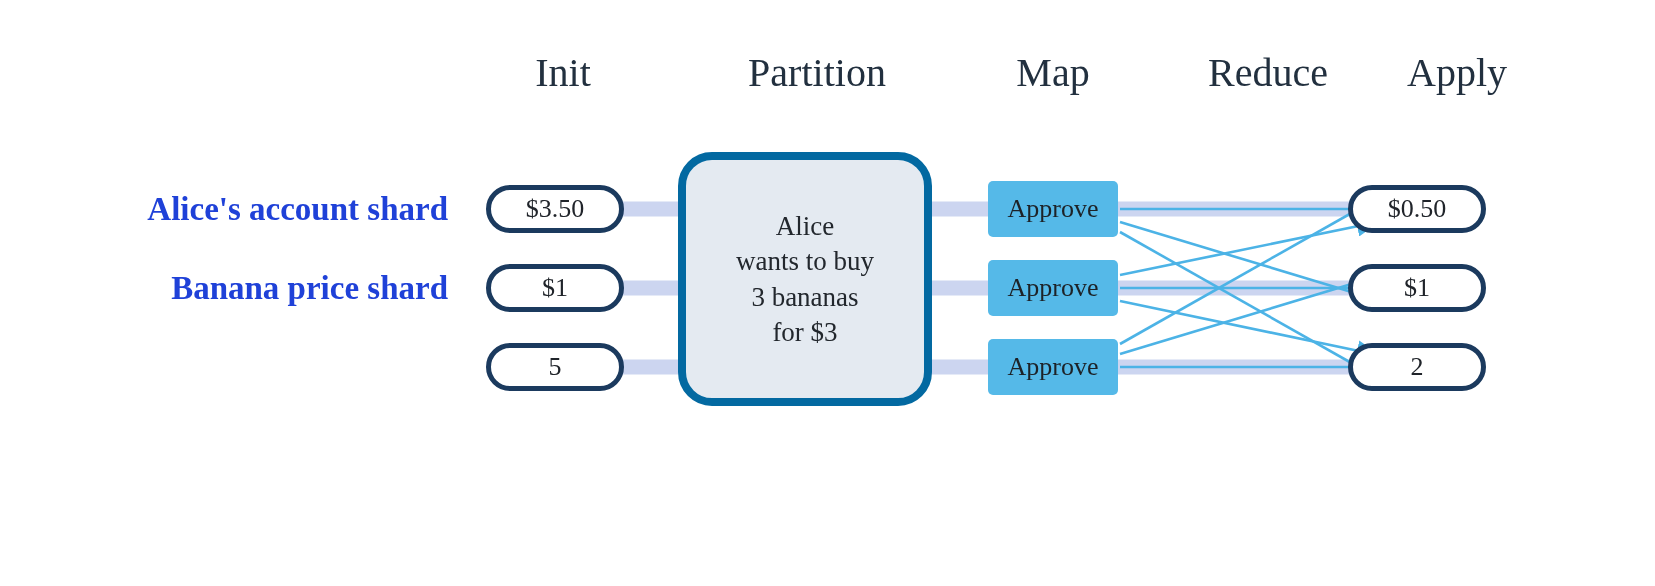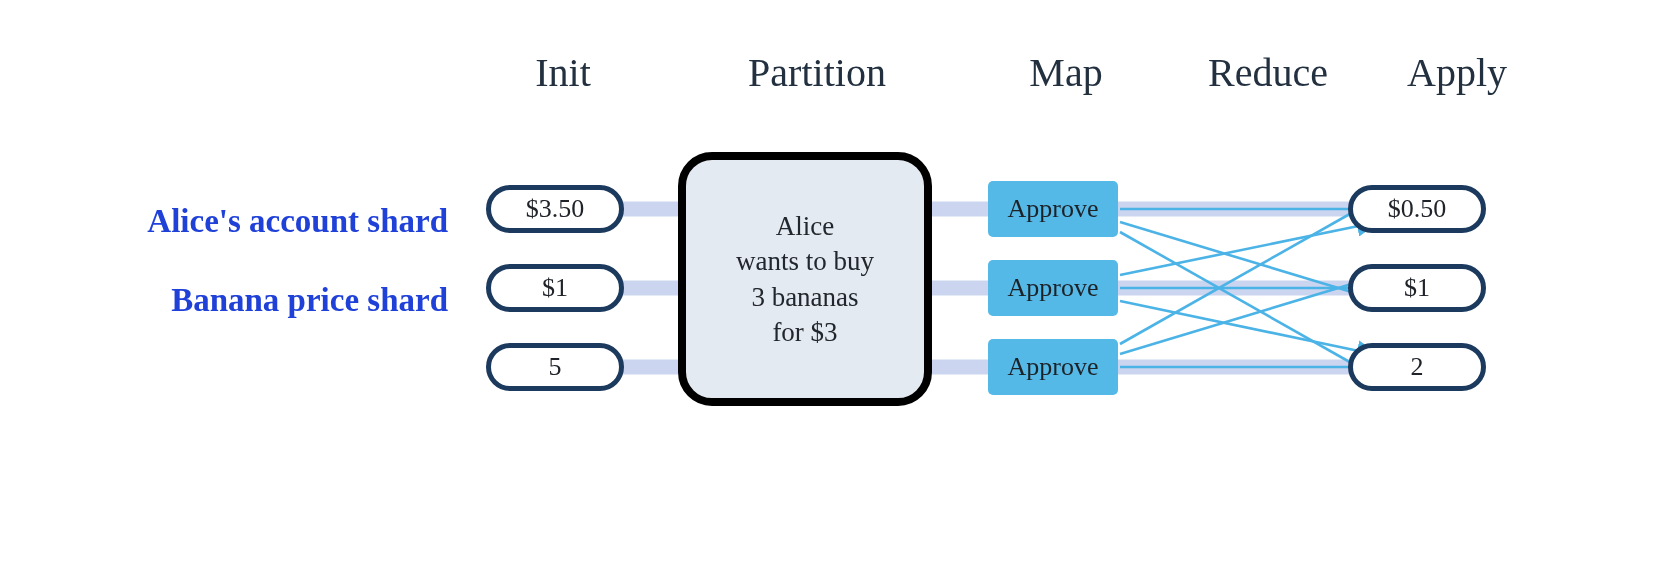--- a/index.html
+++ b/index.html
@@ -49,21 +49,20 @@
   .row-label {
     position: absolute;
     right: 1213px;          
     color: #1f41d8;
     font-size: 33px;
     font-weight: bold;
     line-height: 1;
     white-space: nowrap;
     text-align: right;
     font-family: "Liberation Serif", "DejaVu Serif", serif;
-    margin-top: 12px;
   }
 
   
   .pill {
     position: absolute;
     box-sizing: border-box;
     background: #ffffff;
     border: 5px solid #1b3a5e;
     border-radius: 999px;
     display: flex;
@@ -81,21 +80,21 @@
 
   
   #partition-box {
     position: absolute;
     box-sizing: border-box;
     left: 678px;
     top: 152px;
     width: 254px;
     height: 254px;
     background: #e4eaf1;
-    border: 8px solid #000000;
+    border: 8px solid #0369a1;
     border-radius: 34px;
     z-index: 3;
     display: flex;
     flex-direction: column;
     align-items: center;
     justify-content: center;
     gap: 7px;
     padding: 4px 6px;
   }
   #partition-box .pline {
@@ -188,21 +187,21 @@
       <line x1="1120" y1="301" x2="1378" y2="355"></line>
 
       <line x1="1120" y1="344" x2="1378" y2="198"></line>
       <line x1="1120" y1="354" x2="1378" y2="276"></line>
       <line x1="1120" y1="367" x2="1378" y2="367"></line>
     </g>
   </svg>
 
   <div class="col-header" style="left:563px; top:53px;">Init</div>
   <div class="col-header" style="left:805px; top:53px;margin-left:12px;">Partition</div>
-  <div class="col-header" style="left:1053px; top:53px;margin-left:13px;">Map</div>
+  <div class="col-header" style="left:1053px; top:53px;">Map</div>
   <div class="col-header" style="left:1268px; top:53px;">Reduce</div>
   <div class="col-header" style="left:1457px; top:53px;">Apply</div>
 
   <div class="row-label" style="top:193px;">Alice's account shard</div>
   <div class="row-label" style="top:272px;">Banana price shard</div>
 
   <div class="pill pill-init" style="top:185px;">$3.50</div>
   <div class="pill pill-init" style="top:264px;">$1</div>
   <div class="pill pill-init" style="top:343px;">5</div>
 

